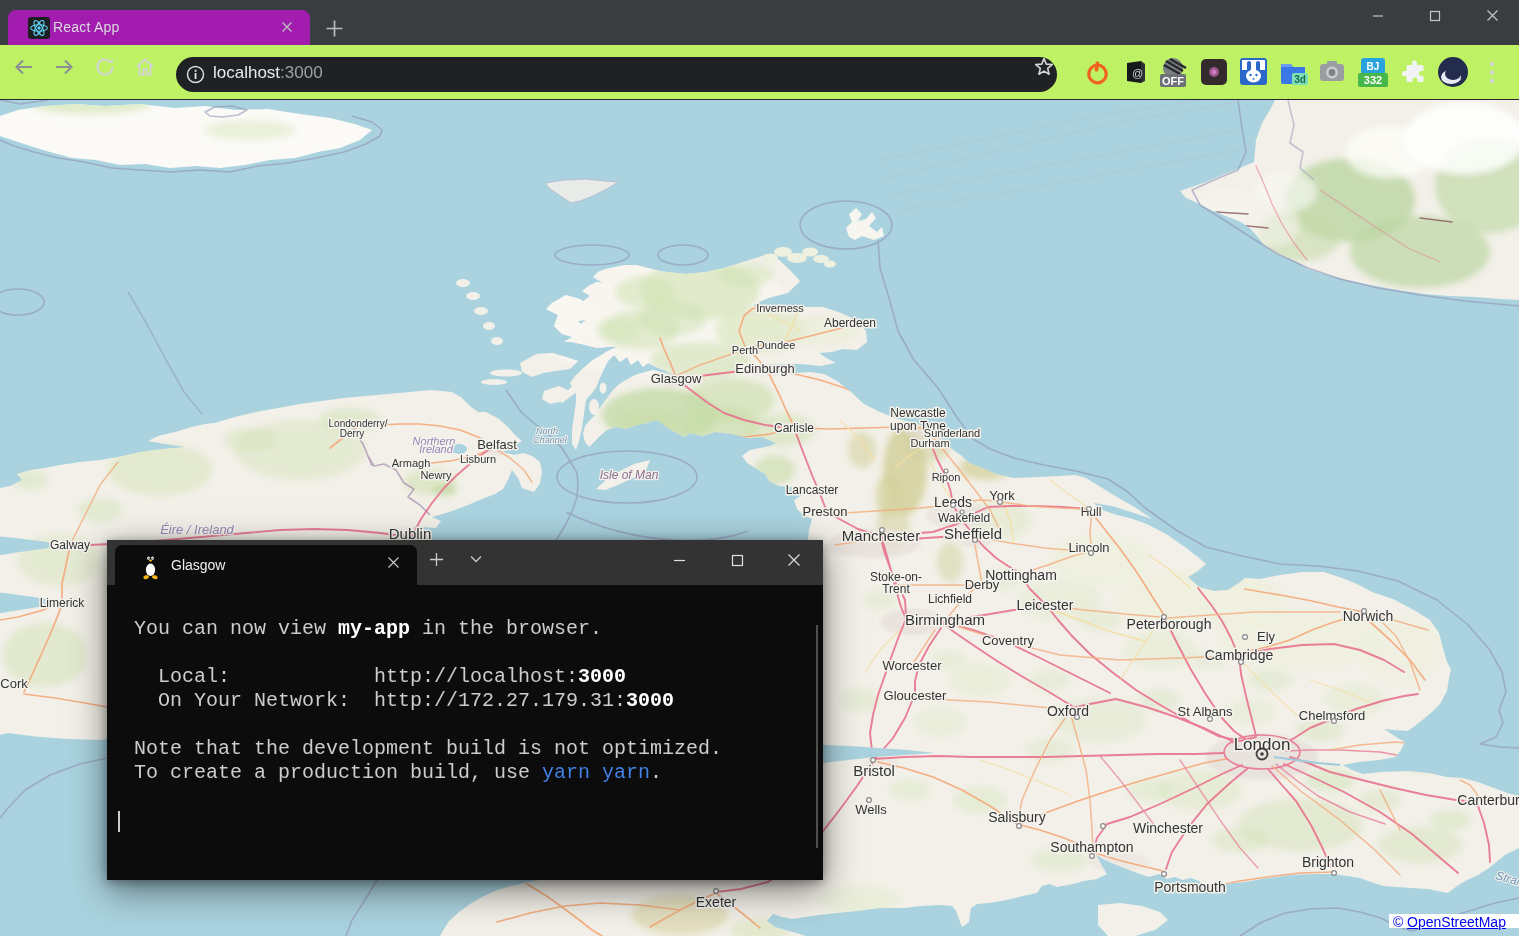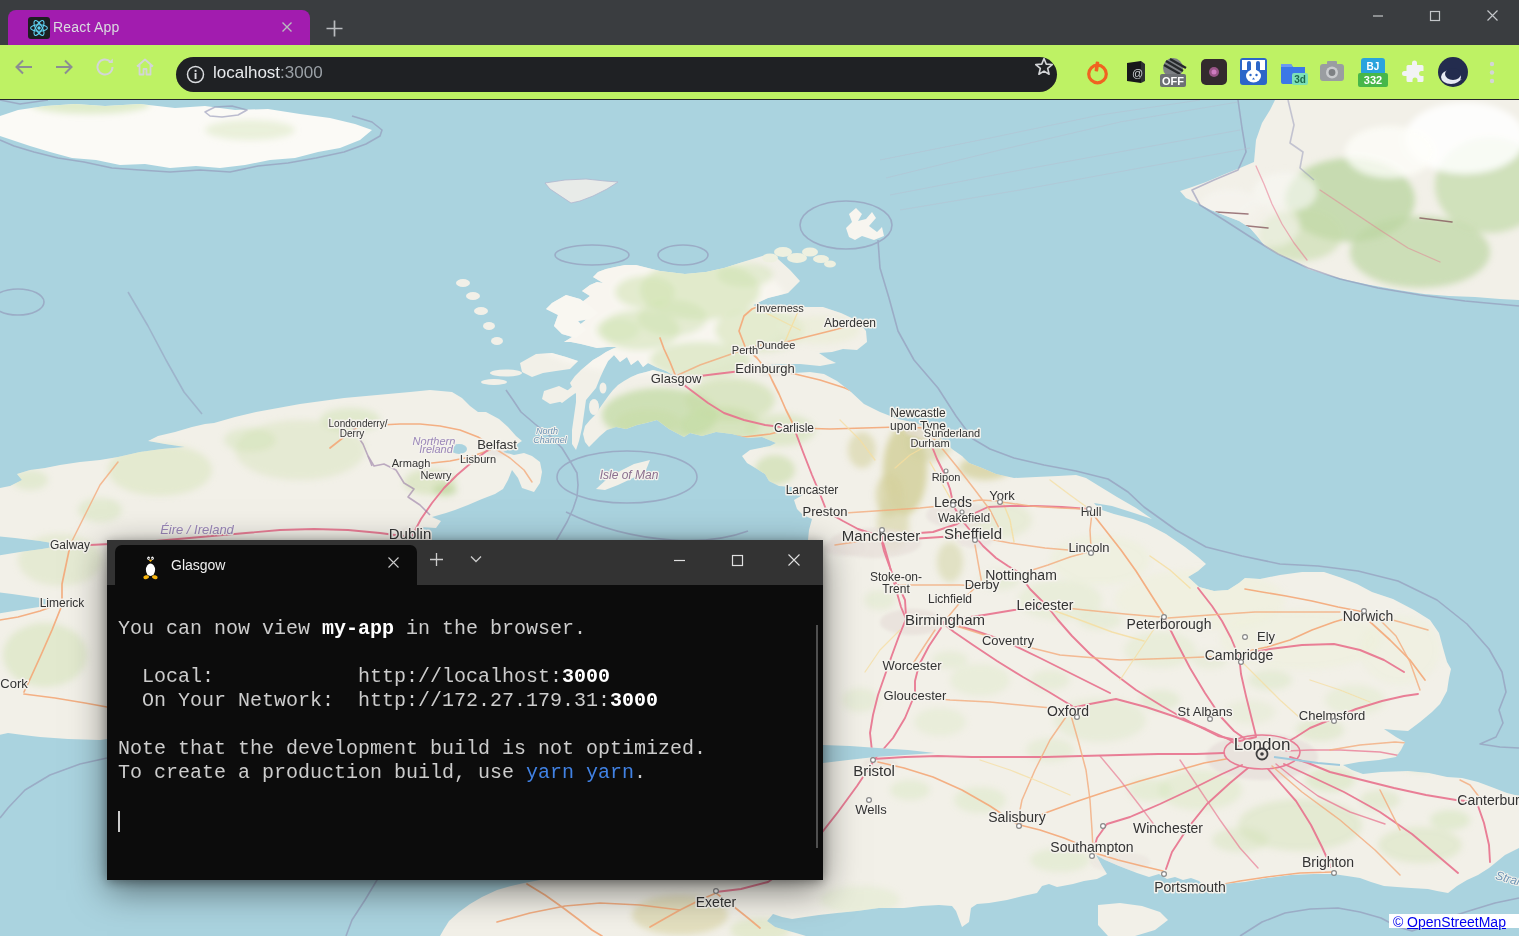--- a/index.html
+++ b/index.html
@@ -15,21 +15,21 @@
   #urltext span{color:#9aa0a6;}
   .tbico{position:absolute;top:9px;}
   #terminal{position:absolute;left:107px;top:540px;width:716px;height:340px;background:#0c0c0c;box-shadow:0 10px 34px rgba(0,0,0,.5), 0 2px 10px rgba(0,0,0,.35);}
   #ttitle{position:absolute;left:0;top:0;width:716px;height:45px;background:#333333;}
   #ttab{position:absolute;left:8px;top:5px;width:302px;height:40px;background:#0c0c0c;border-radius:7px 7px 0 0;}
   #ttabname{position:absolute;left:56px;top:12px;font-size:14px;color:#f0f0f0;}
   #ttabx{position:absolute;left:272px;top:11px;color:#cccccc;font-size:14px;}
   #tplus{position:absolute;left:322px;top:10px;color:#cccccc;font-size:19px;font-weight:400;}
   #tchev{position:absolute;left:362px;top:12px;color:#cccccc;font-size:12px;}
   .tctl{position:absolute;top:0px;width:46px;height:44px;color:#e0e0e0;text-align:center;line-height:44px;font-size:15px;}
-  #tbody{position:absolute;left:0;top:45px;width:652px;height:295px;background:#0c0c0c;font-family:"Liberation Mono",monospace;font-size:20px;line-height:24px;color:#cccccc;white-space:pre;}
+  #tbody{position:absolute;left:0;top:45px;width:652px;height:295px;background:#0c0c0c;font-family:"Liberation Mono",monospace;font-size:20px;line-height:24px;color:#cccccc;white-space:pre;padding-left:16px;}
   #tbody b{color:#ffffff;font-weight:bold;}
   #tbody .bl{color:#4182e4;}
   #tscroll{position:absolute;left:709px;top:40px;width:2px;height:223px;background:#4f4f4f;}
   #cursor{position:absolute;left:11px;top:226px;width:2px;height:21px;background:#cccccc;}
   #credit{position:absolute;left:1389px;top:914px;width:130px;height:14px;background:#ffffff;font-size:14px;color:#0000ee;}
 #map{filter:blur(0.6px);}
 </style>
 </head>
 <body>
 <svg id="map" style="position:absolute;left:0;top:100px" width="1519" height="836" viewBox="0 100 1519 836">

